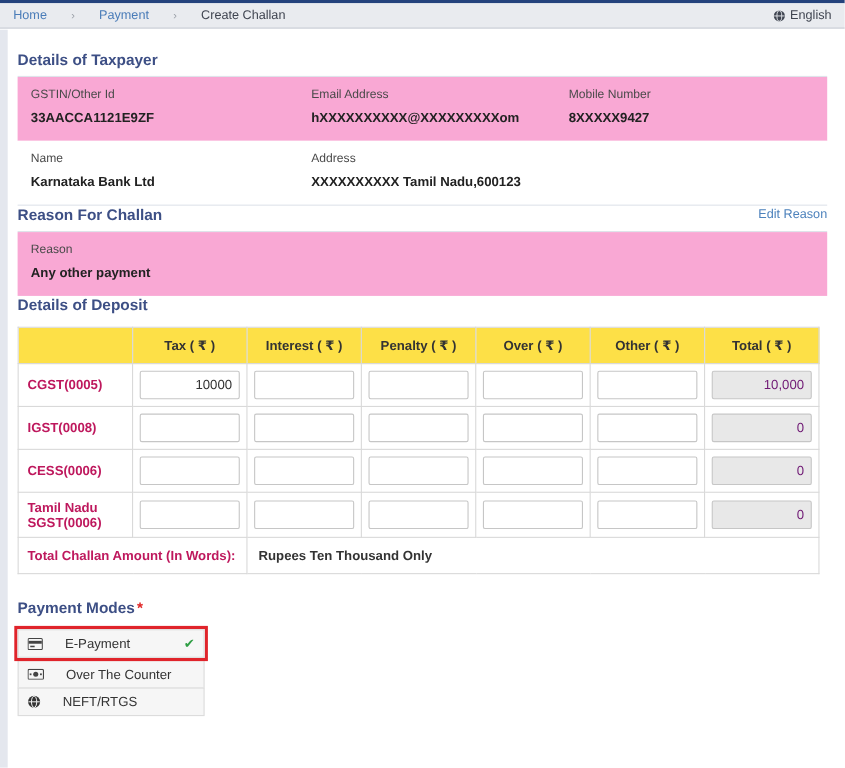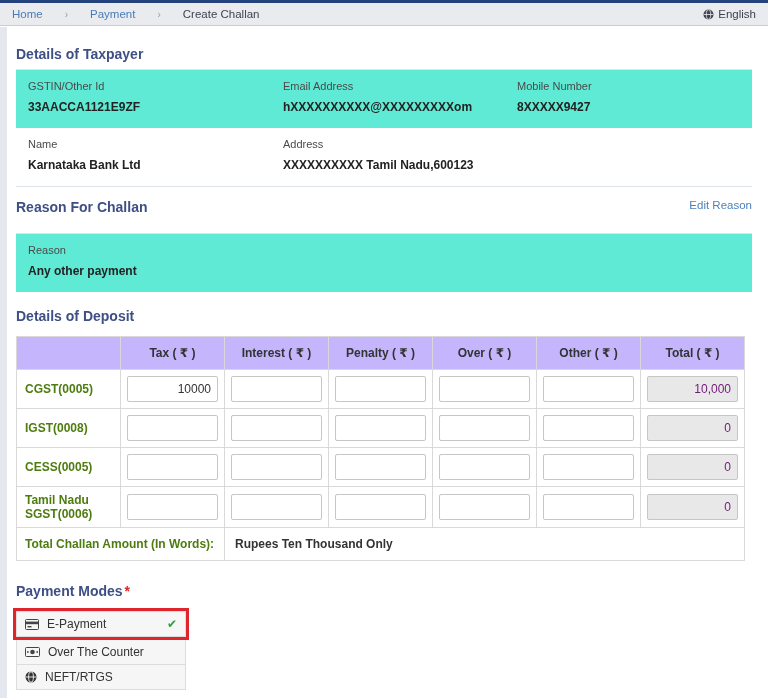--- a/index.html
+++ b/index.html
@@ -19,62 +19,62 @@
   .crumbs .sep { color:#9aa0a8; font-size:10px; }
   .crumbs .current { color:#3f4450; }
   .lang { display:flex; align-items:center; gap:4px; color:#3f4450; cursor:pointer; }
   .left-strip { position:absolute; left:0; top:27px; bottom:0; width:7px; background:#e4e7ee; }
   .content { padding:0 16px 0 16px; }
   h2.sec {
     color:#3d4f85; font-size:14px; font-weight:bold;
   }
   .sec-underline { border-bottom:1px solid #dfe3ea; padding-bottom:7px; }
   .mt1 { margin-top:20px; }
-  .panel-gray { background:#5eead4; }
+  .panel-gray { background:#f9a8d4; }
   .fieldgrid {
     display:grid; grid-template-columns:255px 234px 1fr;
     padding:10px 12px 14px 12px;
   }
   .flabel { font-size:11px; color:#4a4a4a; margin-bottom:8px; }
   .fvalue { font-size:12px; font-weight:bold; color:#222; }
   .white-row { background:#fff; border-bottom:1px solid #dfe3ea; }
   .sec-head-row {
-    display:flex; justify-content:space-between; align-items:flex-start;
-    border-bottom:1px solid #dfe3ea; padding-bottom:18px; margin-top:12px;
+    display:flex; justify-content:space-between; align-items:center;
+    border-bottom:1px solid #dfe3ea; padding-bottom:7px; 
   }
   .sec-head-row a { font-size:11.5px; color:#4d82bc; text-decoration:none; cursor:pointer; }
   .reason-panel { padding:10px 12px 14px 12px; margin-top:0; }
   
   table.deposit {
     width:728px; border-collapse:collapse; margin-top:12px; table-layout:fixed;
   }
   table.deposit th, table.deposit td { border:1px solid #d9d9d9; }
   table.deposit th {
-    background:#c4b5fd; font-size:12px; font-weight:bold; color:#333;
+    background:#fde047; font-size:12px; font-weight:bold; color:#333;
     text-align:center; padding:9px 4px; width:104px;
   }
   table.deposit td { padding:6px; vertical-align:middle; }
-  td.rowlabel { font-size:12px; font-weight:bold; color:#4d7c0f; padding-left:8px !important; }
+  td.rowlabel { font-size:12px; font-weight:bold; color:#be185d; padding-left:8px !important; }
   td.cellinput input {
     width:100%; height:26px; border:1px solid #c6c6c6; border-radius:2px;
     font-family:inherit; font-size:12px; color:#333; text-align:right; padding:0 6px;
     background:#fff;
   }
   td.cellinput input.total {
     background:#e8e8e8; color:#701a75;
   }
   td.totalval { font-size:12px; font-weight:bold; color:#333; padding-left:10px !important; }
   tr.sumrow td { padding-top:9px; padding-bottom:9px; }
   
   .pm-head { margin-top:22px; }
   .req { color:#e02424; margin-left:2px; }
   .pm-list { margin-top:9px; width:180px; }
   .pm-item {
     width:170px; background:#f6f6f6; border:1px solid #dcdcdc;
-    font-size:12px; color:#333; padding:5px 8px; display:flex; align-items:center; gap:8px;
+    font-size:12px; color:#333; padding:5px 8px; display:flex; align-items:center; gap:20px;
     margin-top:-1px; cursor:pointer;
   }
   .annotate-red { border:3px solid #e0242b; display:inline-block; margin-left:-3px; }
   .annotate-red .pm-item { margin-top:0; border:1px solid #dcdcdc; }
   .pm-check { margin-left:auto; color:#2f9e44; font-size:12px; font-weight:bold; }
   .icon-wrap { display:inline-flex; align-items:center; }
 </style>
 </head>
 <body>
 
@@ -133,21 +133,21 @@
 
   <div class="sec-head-row">
     <h2 class="sec">Reason For Challan</h2>
     <a>Edit Reason</a>
   </div>
   <section class="panel-gray reason-panel">
     <div class="flabel">Reason</div>
     <div class="fvalue">Any other payment</div>
   </section>
 
-  <h2 class="sec" style="margin-top:16px;">Details of Deposit</h2>
+  <h2 class="sec" style="">Details of Deposit</h2>
   <table class="deposit">
     <thead>
       <tr>
         <th></th>
         <th>Tax ( ₹ )</th>
         <th>Interest ( ₹ )</th>
         <th>Penalty ( ₹ )</th>
         <th>Over ( ₹ )</th>
         <th>Other ( ₹ )</th>
         <th>Total ( ₹ )</th>
@@ -166,21 +166,21 @@
       <tr>
         <td class="rowlabel">IGST(0008)</td>
         <td class="cellinput"><input value="" style=""></td>
         <td class="cellinput"><input value="" style=""></td>
         <td class="cellinput"><input value="" style=""></td>
         <td class="cellinput"><input value="" style=""></td>
         <td class="cellinput"><input value="" style=""></td>
         <td class="cellinput"><input class="total" disabled="" value="0" style=""></td>
       </tr>
       <tr>
-        <td class="rowlabel">CESS(0005)</td>
+        <td class="rowlabel">CESS(0006)</td>
         <td class="cellinput"><input value="" style=""></td>
         <td class="cellinput"><input value="" style=""></td>
         <td class="cellinput"><input value="" style=""></td>
         <td class="cellinput"><input value="" style=""></td>
         <td class="cellinput"><input value="" style=""></td>
         <td class="cellinput"><input class="total" disabled="" value="0" style=""></td>
       </tr>
       <tr>
         <td class="rowlabel">Tamil Nadu SGST(0006)</td>
         <td class="cellinput"><input value="" style=""></td>

